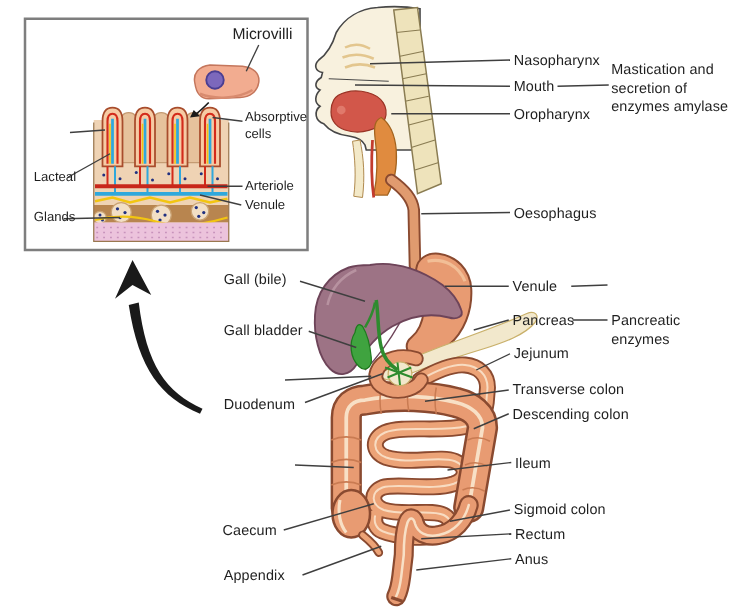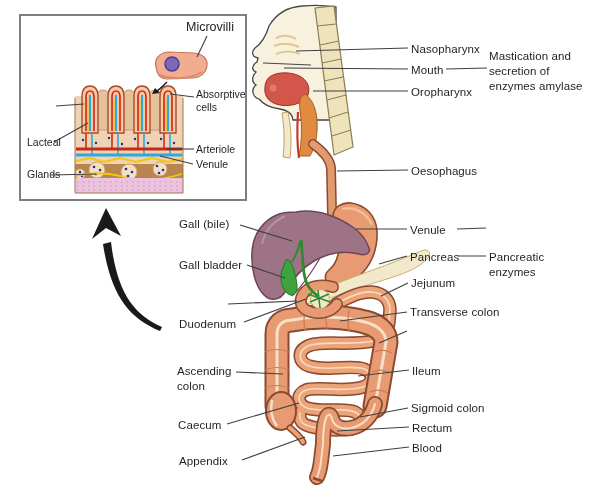--- a/index.html
+++ b/index.html
@@ -254,25 +254,24 @@
   <div class="lb" style="left:489px;top:49px">Mastication and
 secretion of
 enzymes amylase</div>
   <div class="lb" style="left:411px;top:164px">Oesophagus</div>
   <div class="lb" style="left:410px;top:223px">Venule</div>
   <div class="lb" style="left:410px;top:250px">Pancreas</div>
   <div class="lb" style="left:489px;top:250px">Pancreatic
 enzymes</div>
   <div class="lb" style="left:411px;top:276px">Jejunum</div>
   <div class="lb" style="left:410px;top:305px">Transverse colon</div>
+  <div class="lb" style="left:410px;top:325px">Descending colon</div>
   <div class="lb" style="left:412px;top:364px">Ileum</div>
   <div class="lb" style="left:411px;top:401px">Sigmoid colon</div>
   <div class="lb" style="left:412px;top:421px">Rectum</div>
-  <div class="lb" style="left:412px;top:441px">Blood</div>
+  <div class="lb" style="left:412px;top:441px">Anus</div>
 
   <div class="lb" style="left:179px;top:217px">Gall (bile)</div>
   <div class="lb" style="left:179px;top:258px">Gall bladder</div>
   <div class="lb" style="left:179px;top:317px">Duodenum</div>
-  <div class="lb" style="left:177px;top:364px">Ascending
-colon</div>
   <div class="lb" style="left:178px;top:418px">Caecum</div>
   <div class="lb" style="left:179px;top:454px">Appendix</div>
 </div>
 
 </body></html>

